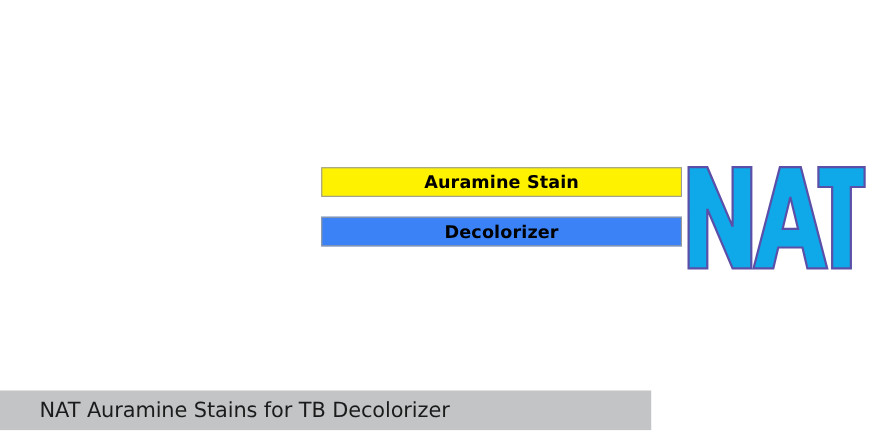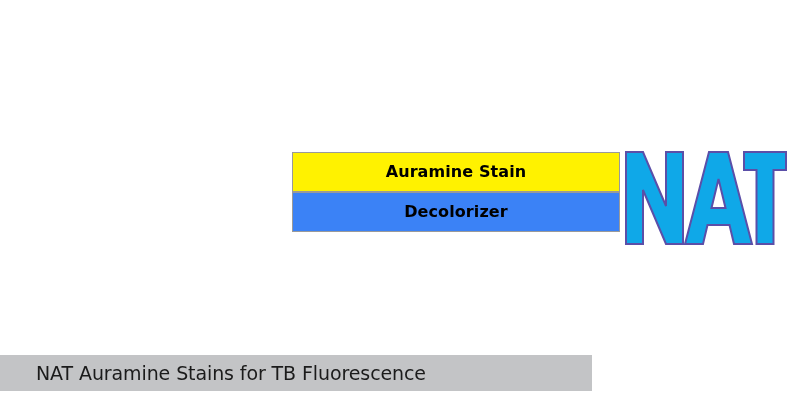--- a/index.html
+++ b/index.html
@@ -26,24 +26,24 @@
   
   .stain-stack {
     position: absolute;
     left: 292px;
     top: 152px;
     width: 328px;
   }
 
   .stain-bar {
     position: relative;
-    height: 40px;
+    height: 27px;
     box-sizing: border-box;
     border: 1px solid #9a9a9a;
-    margin-bottom: 0;
+    margin-bottom: 18px;
     display: flex;
     align-items: center;
     justify-content: center;
   }
 
   .stain-bar .stain-label {
     font-family: "DejaVu Sans", sans-serif;
     font-weight: bold;
     font-size: 16px;
     letter-spacing: 0.1px;
@@ -113,16 +113,16 @@
 
         <path d="M85,2 L104,2 L128,94 L110,94 L105.5,75 L83.5,75 L79,94 L61,94 Z
                  M87.5,58 L101.5,58 L94.5,29 Z"></path>
 
         <path d="M120,2 L162,2 L162,20 L149.5,20 L149.5,94 L132.5,94 L132.5,20 L120,20 Z"></path>
       </g>
     </svg>
   </div>
 
   <div class="caption-bar">
-    <span class="caption-text">NAT Auramine Stains for TB Fluorescence</span>
+    <span class="caption-text">NAT Auramine Stains for TB Decolorizer</span>
   </div>
 
 </div>
 
 </body></html>

